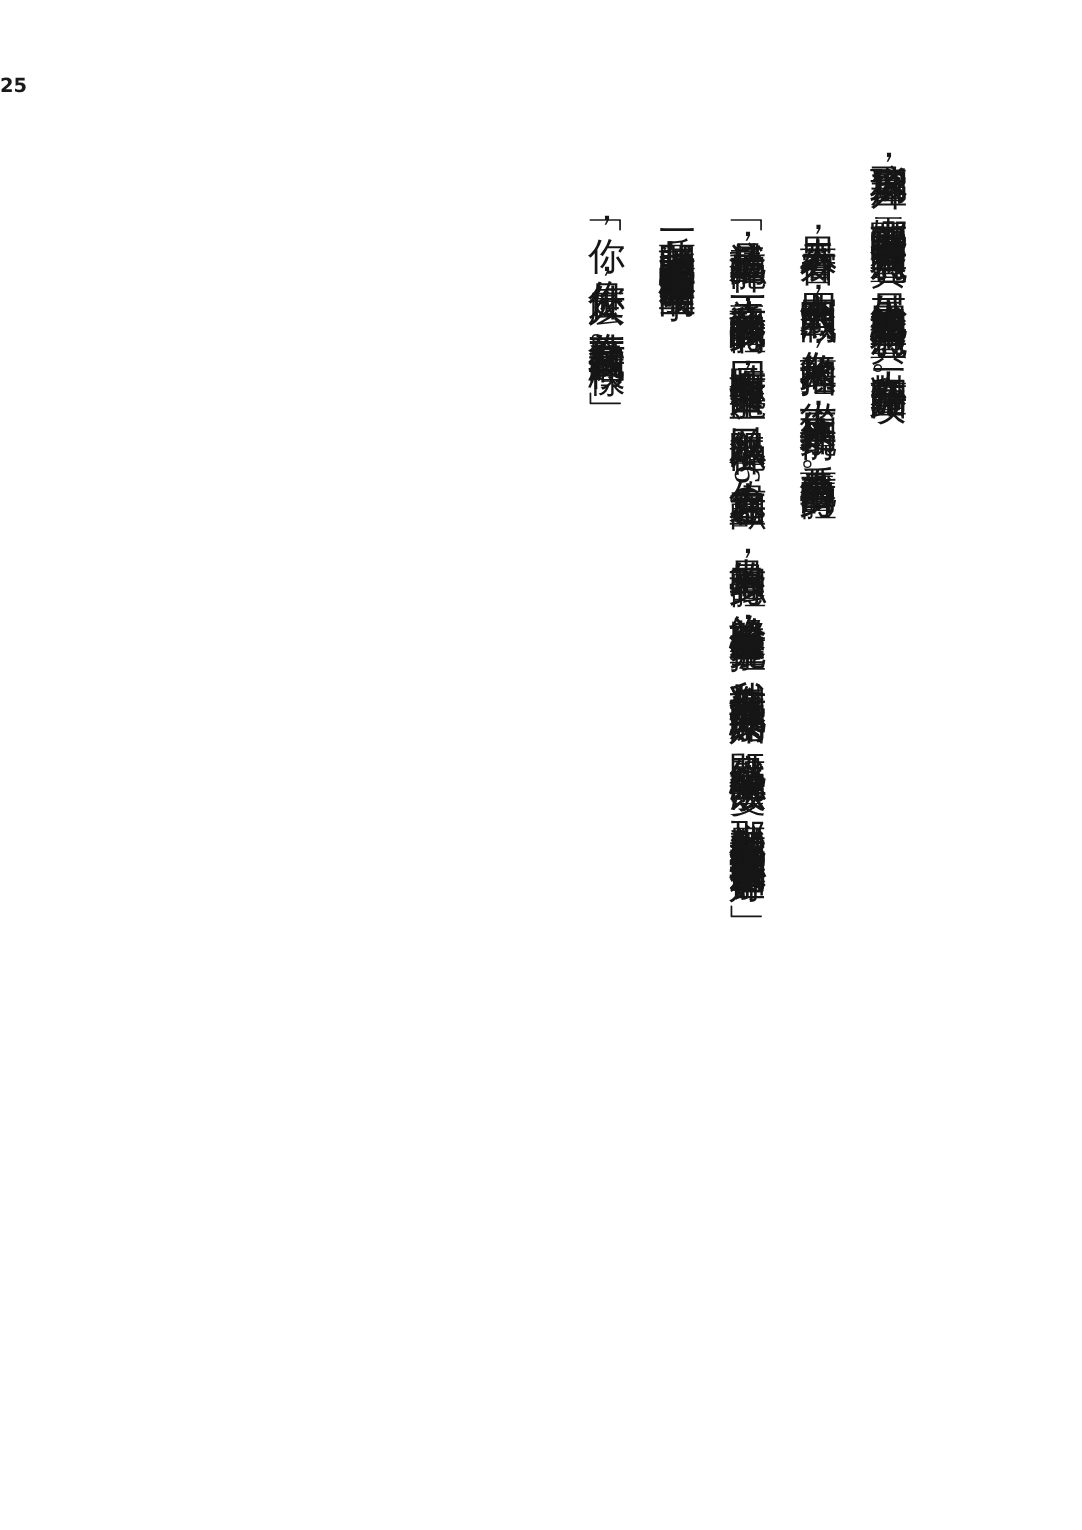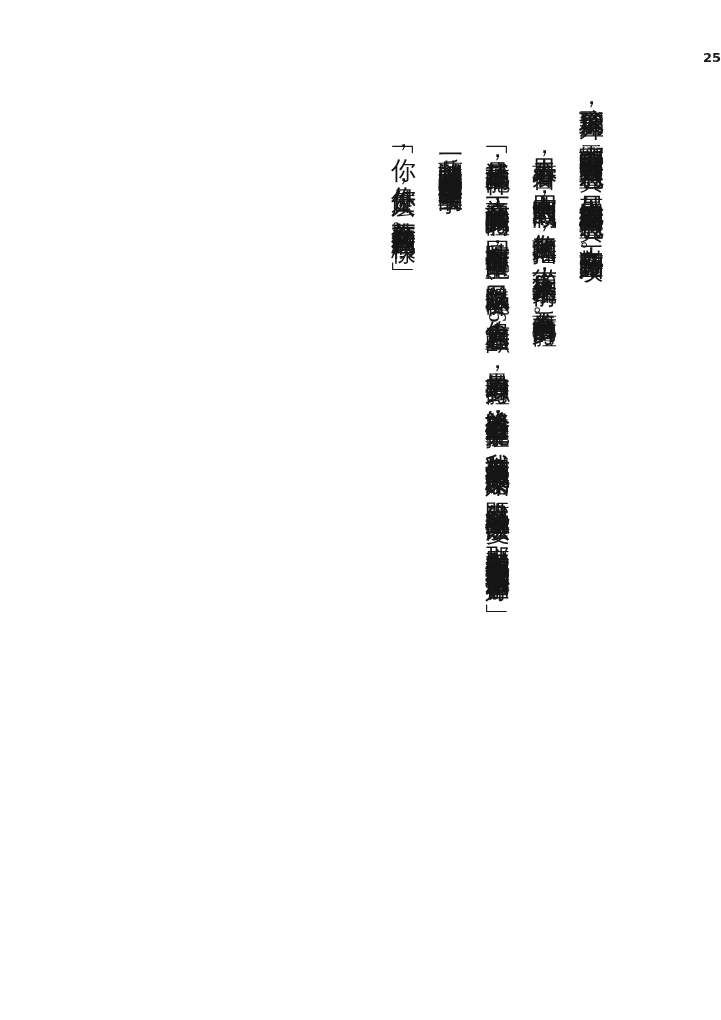--- a/index.html
+++ b/index.html
@@ -17,21 +17,21 @@
     width: 721px;
     height: 1020px;
     background: #ffffff;
     font-family: "Liberation Serif", "DejaVu Serif", serif;
   }
   .page-number {
     position: absolute;
     top: 50px;
     left: 0;
     width: 721px;
-    text-align: right;
+    text-align: left;
     font-family: "DejaVu Sans", "Liberation Sans", sans-serif;
     font-weight: bold;
     font-size: 13px;
     color: #1a1a1a;
   }
   .text-block {
     position: absolute;
     top: 88px;
     right: 106px;
     height: 852px;

